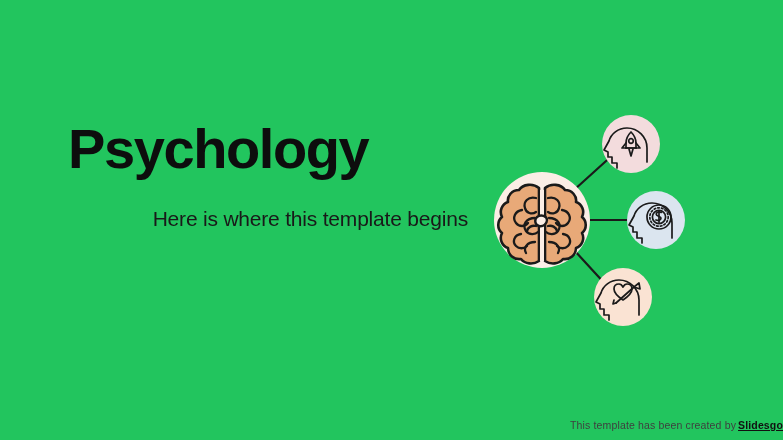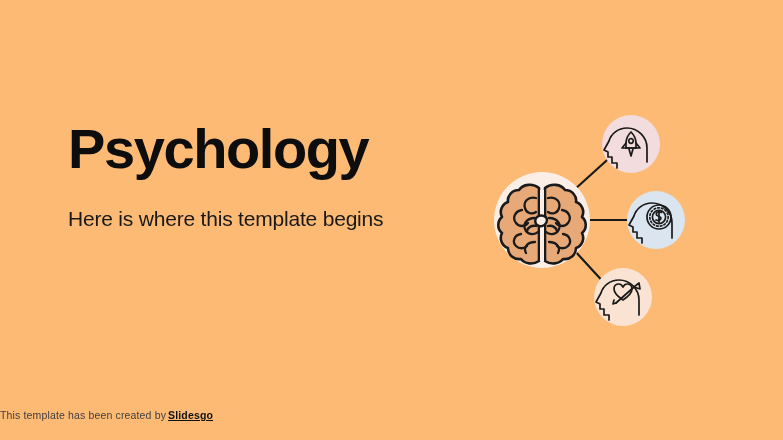--- a/index.html
+++ b/index.html
@@ -11,21 +11,21 @@
     height: 440px;
     background: #ffffff;
     font-family: "Liberation Sans", sans-serif;
     overflow: hidden;
     position: relative;
   }
 
   #slide {
     position: absolute;
     inset: 0;
-    background: #fdba74;
+    background: #22c55e;
   }
 
   
   #text-block {
     position: absolute;
     left: 68px;
     top: 118px;
     width: 400px;
   }
 
@@ -43,41 +43,42 @@
   #page-subtitle {
     margin: 0;
     padding-top: 24px;
     font-family: "Liberation Sans", sans-serif;
     font-weight: 400;
     font-size: 21px;
     line-height: 1.3;
     letter-spacing: -0.2px;
     color: #191919;
     white-space: nowrap;
+    text-align: right;
   }
 
   
   #infographic {
     position: absolute;
     left: 470px;
     top: 90px;
     width: 230px;
     height: 250px;
   }
   #infographic svg {
     display: block;
   }
 
   
   #footer {
     position: absolute;
     left: 0;
     right: 0;
-    bottom: 19px;
-    text-align: left;
+    bottom: 9px;
+    text-align: right;
     font-family: "Liberation Sans", sans-serif;
     font-size: 10.5px;
     letter-spacing: 0.15px;
     color: #3f3f3f;
   }
   #footer-brand {
     font-weight: 700;
     color: #111111;
     text-decoration: underline;
     margin-left: 2px;

